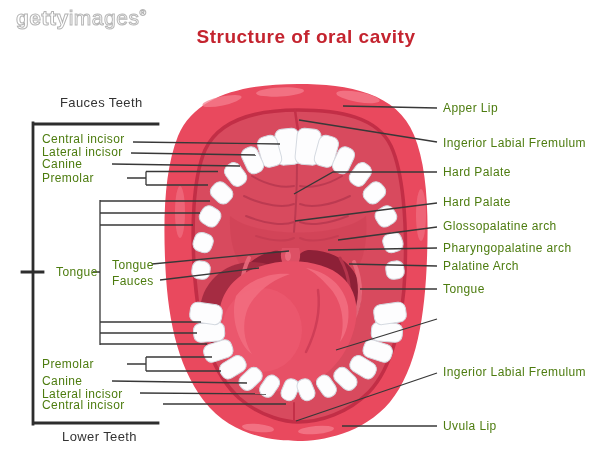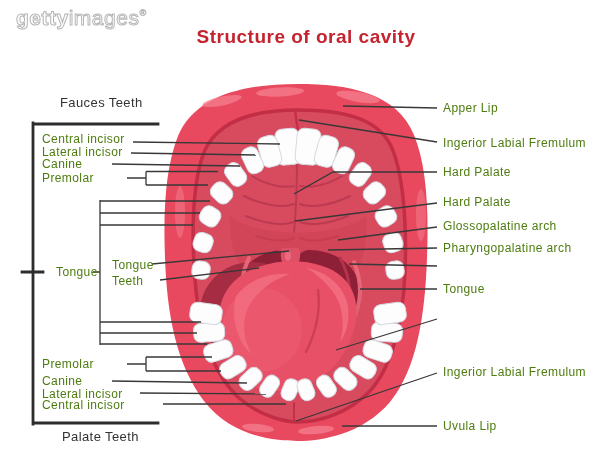--- a/index.html
+++ b/index.html
@@ -155,30 +155,31 @@
     <path d="M33,124 H158 M33,123 V424 M33,423 H158 M22,272 H43" stroke="#2d2d2d" stroke-width="2.8" fill="none" stroke-linecap="square"></path>
   </svg>
 
   <div class="lbl big" style="left:60px;top:95px">Fauces Teeth</div>
   <div class="lbl" style="left:42px;top:131px">Central incisor</div>
   <div class="lbl" style="left:42px;top:144px">Lateral incisor</div>
   <div class="lbl" style="left:42px;top:156px">Canine</div>
   <div class="lbl" style="left:42px;top:170px">Premolar</div>
   <div class="lbl" style="left:56px;top:264px">Tongue</div>
   <div class="lbl" style="left:112px;top:257px">Tongue</div>
-  <div class="lbl" style="left:112px;top:273px">Teeth</div>
+  <div class="lbl" style="left:112px;top:273px">Fauces</div>
   <div class="lbl" style="left:42px;top:356px">Premolar</div>
   <div class="lbl" style="left:42px;top:373px">Canine</div>
   <div class="lbl" style="left:42px;top:386px">Lateral incisor</div>
   <div class="lbl" style="left:42px;top:397px">Central incisor</div>
-  <div class="lbl big" style="left:62px;top:429px">Palate Teeth</div>
+  <div class="lbl big" style="left:62px;top:429px">Lower Teeth</div>
 
   <div class="lbl" style="left:443px;top:100px">Apper Lip</div>
   <div class="lbl" style="left:443px;top:135px">Ingerior Labial Fremulum</div>
   <div class="lbl" style="left:443px;top:164px">Hard Palate</div>
   <div class="lbl" style="left:443px;top:194px">Hard Palate</div>
   <div class="lbl" style="left:443px;top:218px">Glossopalatine arch</div>
   <div class="lbl" style="left:443px;top:240px">Pharyngopalatine arch</div>
+  <div class="lbl" style="left:443px;top:258px">Palatine Arch</div>
   <div class="lbl" style="left:443px;top:281px">Tongue</div>
   <div class="lbl" style="left:443px;top:364px">Ingerior Labial Fremulum</div>
   <div class="lbl" style="left:443px;top:418px">Uvula Lip</div>
 
 </div>
 
 </body></html>

